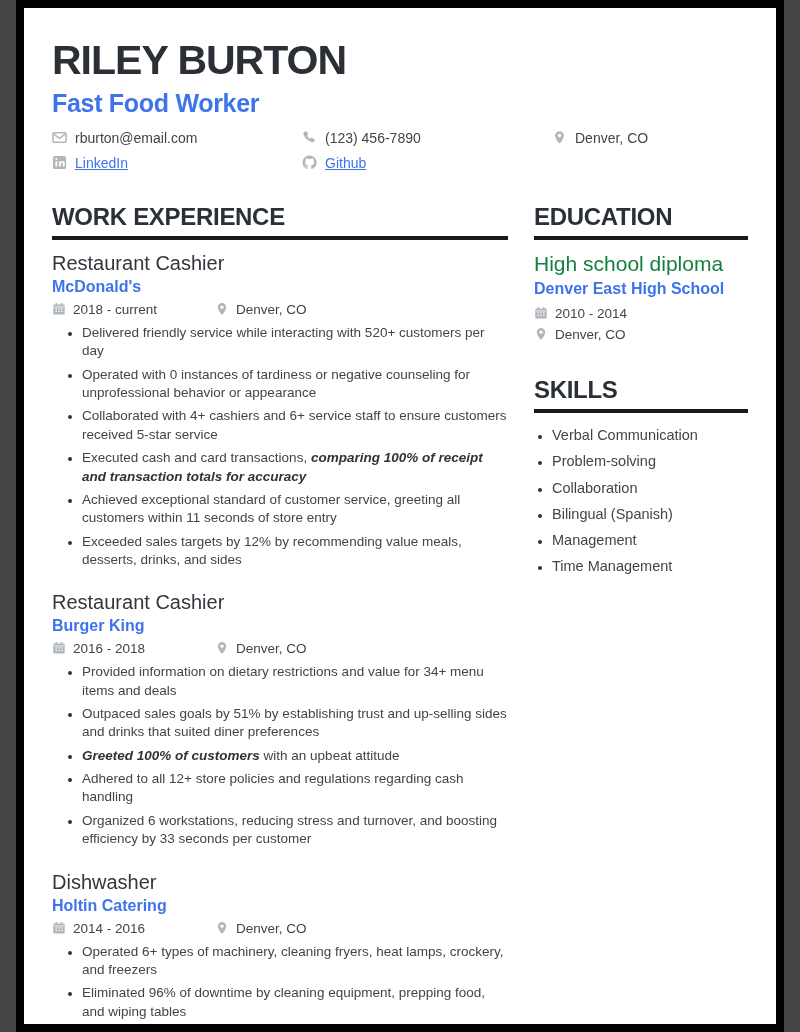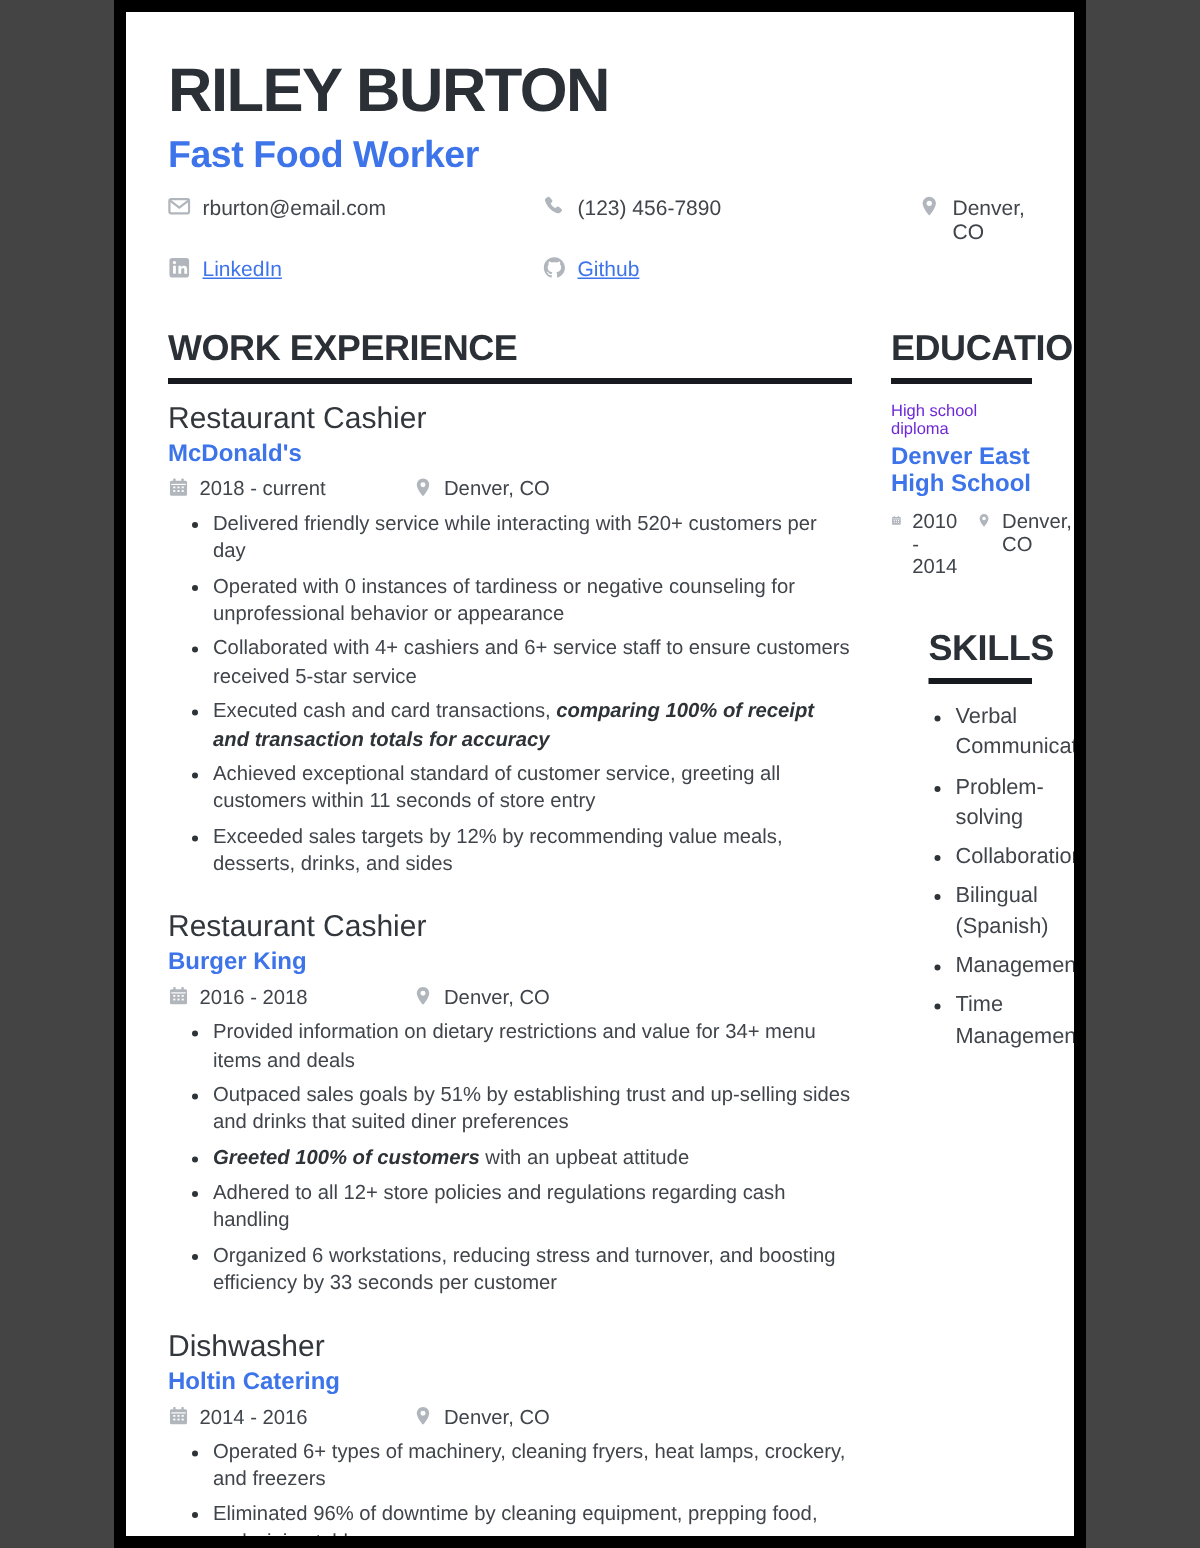--- a/index.html
+++ b/index.html
@@ -5,21 +5,21 @@
   :root{
     --accent:#3d74ea;
     --heading:#2b3036;
     --body:#40454b;
     --icon:#b0b6bc;
     --rule:#16191d;
   }
   *{margin:0;padding:0;box-sizing:border-box;}
   html,body{background:#444;}
   body{font-family:"Liberation Sans","DejaVu Sans",sans-serif;}
-  .page{width:648px;height:1032px;background:#000;padding:8px;margin:0 auto;}
+  .page{width:768px;height:1032px;background:#000;padding:8px;margin:0 auto;}
   .sheet{width:100%;height:100%;background:#fff;padding:32px 28px 0 28px;overflow:hidden;}
 
   
   .name{font-size:41px;font-weight:800;letter-spacing:-1px;color:var(--heading);line-height:1.0;}
   .job-headline{font-size:25px;font-weight:800;color:var(--accent);margin-top:8px;letter-spacing:-0.3px;}
   .contact-grid{display:grid;grid-template-columns:250px 250px 1fr;row-gap:9px;margin-top:12px;font-size:14px;color:var(--body);}
   .contact-item{display:flex;align-items:flex-start;gap:8px;}
   .contact-item svg{flex:none;}
   a.link{color:var(--accent);text-decoration:underline;}
 
@@ -37,24 +37,24 @@
   .company{font-size:16px;font-weight:700;color:var(--accent);margin-bottom:6px;}
   .meta-row{display:flex;align-items:center;font-size:13.5px;color:var(--body);margin-bottom:7px;}
   .meta-item{display:flex;align-items:flex-start;gap:7px;}
   .meta-date{min-width:163px;}
   ul.bullets{list-style:disc;padding-left:30px;color:var(--body);}
   ul.bullets li{font-size:13.5px;line-height:1.36;margin-bottom:5px;}
   ul.bullets li::marker{color:#2e3338;font-size:12px;}
   .em{font-weight:700;font-style:italic;color:#2e3338;}
 
   
-  .edu-degree{font-size:11px;color:#6d28d9;margin-bottom:4px;}
+  .edu-degree{font-size:21px;color:#15803d;margin-bottom:4px;}
   .edu-school{font-size:16px;font-weight:700;color:var(--accent);margin-bottom:8px;}
-  .stack{display:flex;flex-direction:row;gap:6px;}
-  .skills-section{margin-top:34px;margin-left:25px;}
+  .stack{display:flex;flex-direction:column;gap:6px;}
+  .skills-section{margin-top:34px;}
   ul.skills{list-style:disc;padding-left:18px;color:var(--body);}
   ul.skills li{font-size:14.5px;line-height:1.4;margin-bottom:6px;}
   ul.skills li::marker{color:#2e3338;font-size:12px;}
 
   svg.ic{display:block;}
 </style>
 </head>
 <body>
 
 <svg width="0" height="0" style="position:absolute">

